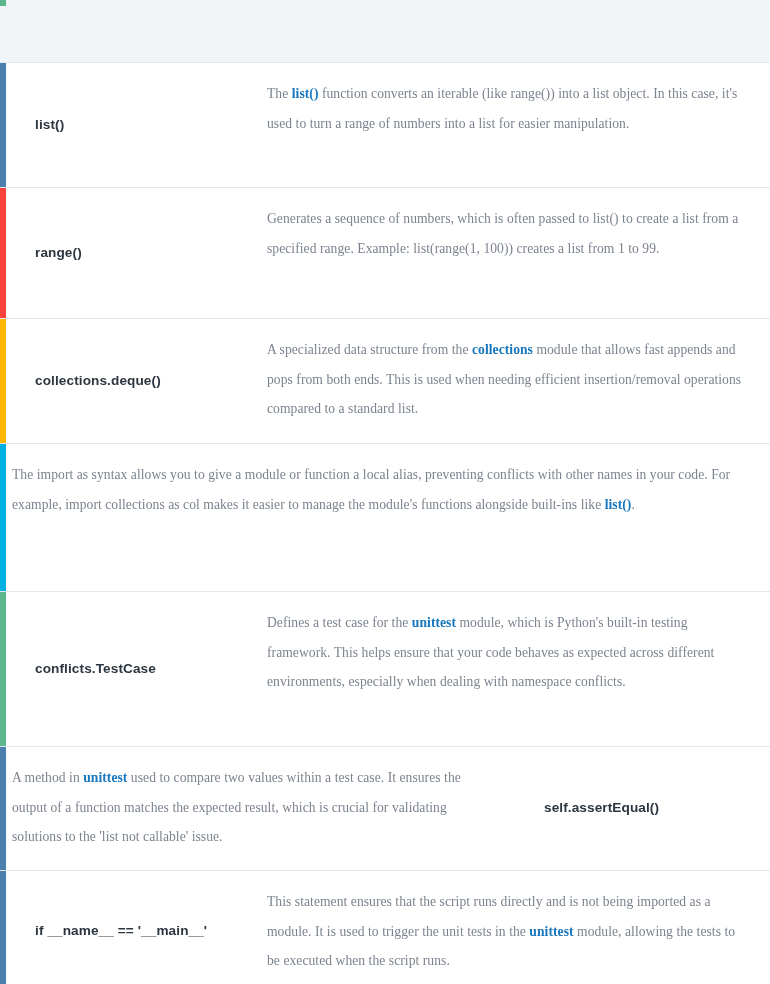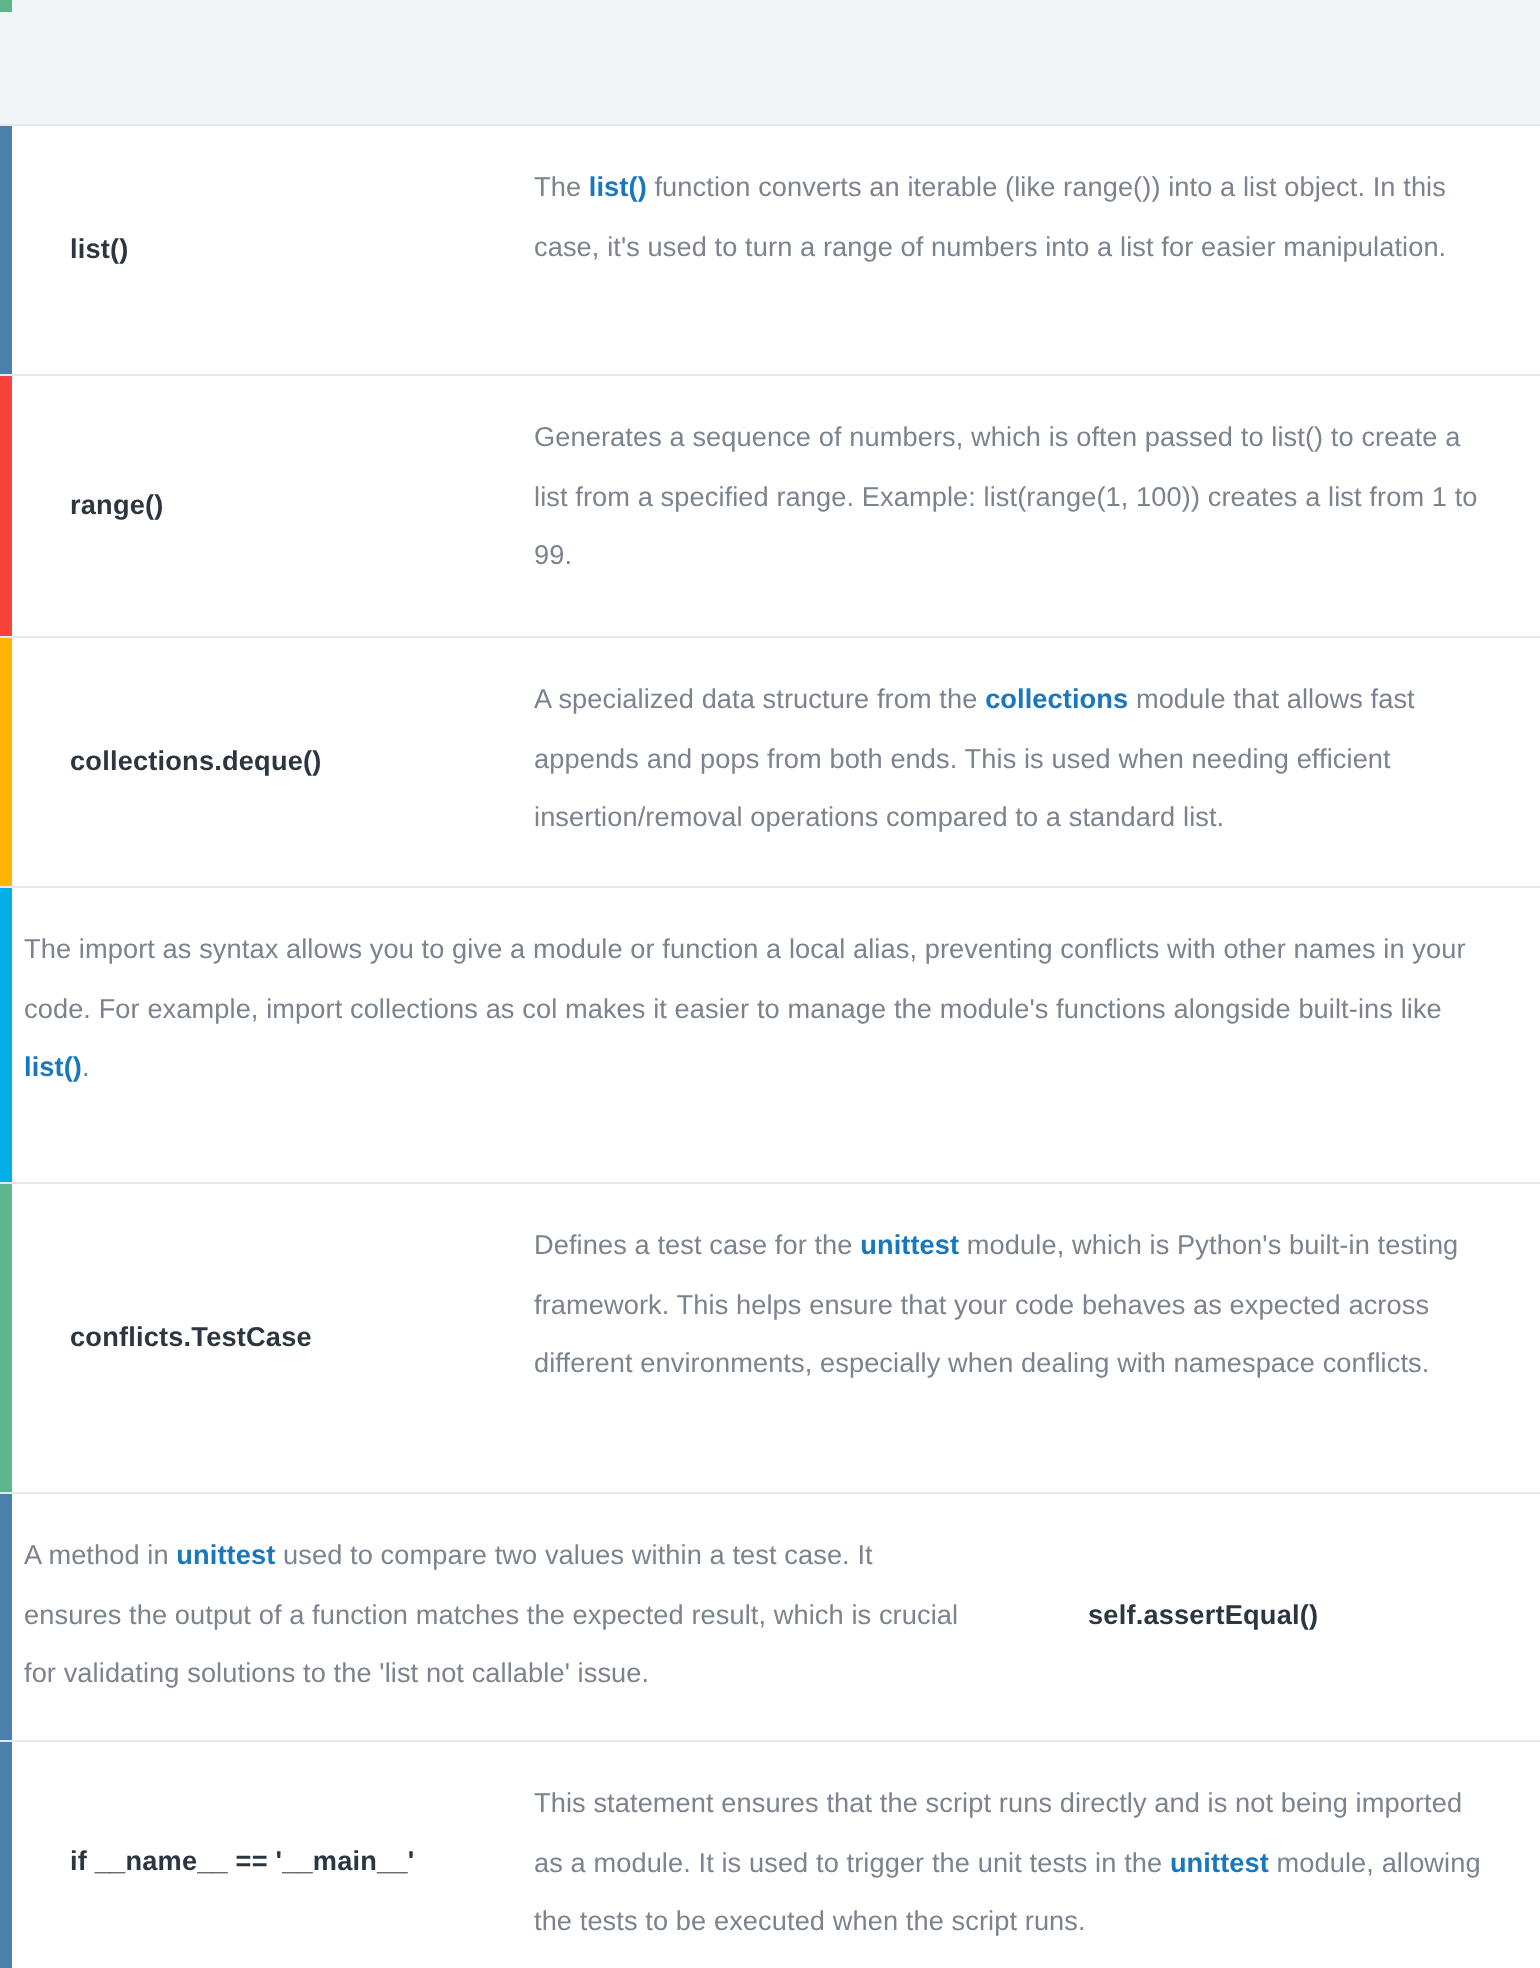--- a/index.html
+++ b/index.html
@@ -73,20 +73,21 @@
     flex: 1 1 auto;
     padding-left: 6px;
     padding-right: 28px;
     padding-top: 16px;
     padding-bottom: 16px;
     font-size: 13.6px;
     color: #7b838f;
     line-height: 2.18;
     letter-spacing: 0.05px;
     align-items: flex-start;
+    font-family: Liberation Serif, serif;
   }
   .td-example .desc { display: block; }
   .td-example b,
   .td-example .kw {
     color: #1877bd;
     font-weight: 700;
   }
 
   
   .row-h-125 { min-height: 125px; }

